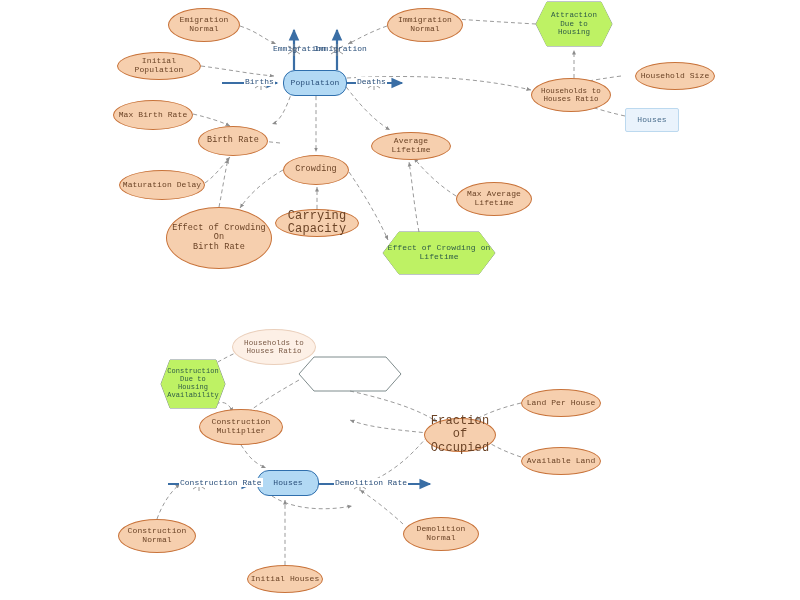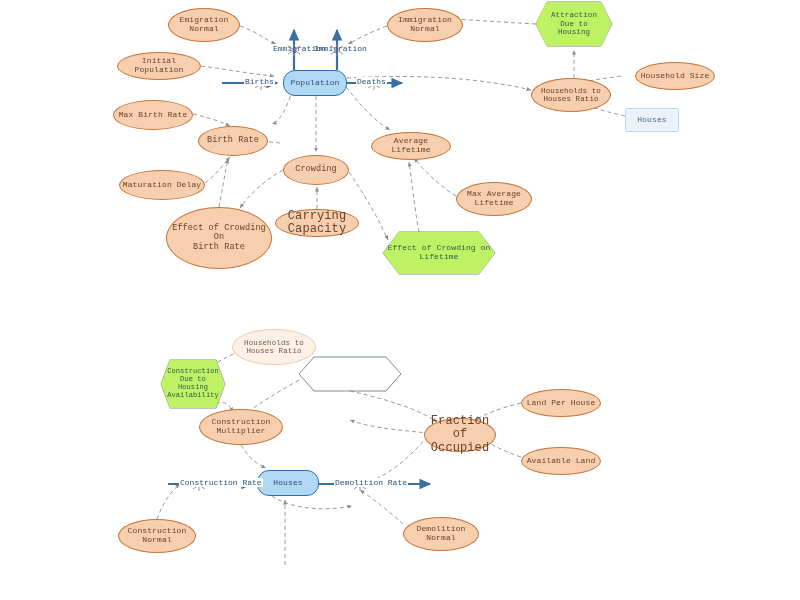--- a/index.html
+++ b/index.html
@@ -229,20 +229,21 @@
   <div class="node aux" style="left:521px;top:389px;width:80px;height:28px;font-size:8px">Land Per House</div>
 
   <div class="node aux" style="left:521px;top:447px;width:80px;height:28px;font-size:8px">Available Land</div>
 
   <div class="node aux" style="left:118px;top:519px;width:78px;height:34px;font-size:8px">Construction
 Normal</div>
 
   <div class="node aux" style="left:403px;top:517px;width:76px;height:34px;font-size:8px">Demolition
 Normal</div>
 
+  <div class="node aux" style="left:247px;top:565px;width:76px;height:28px;font-size:8px">Initial Houses</div>
 
   <div class="node hex" style="left:161px;top:360px;width:64px;height:48px;font-size:7px">Construction
 Due to
 Housing
 Availability</div>
 
 
   <div class="node stock" style="left:257px;top:470px;width:62px;height:26px;font-size:8px">Houses</div>
 
   <div class="flow-label" style="left:179px;top:478px;font-size:8px">Construction Rate</div>

